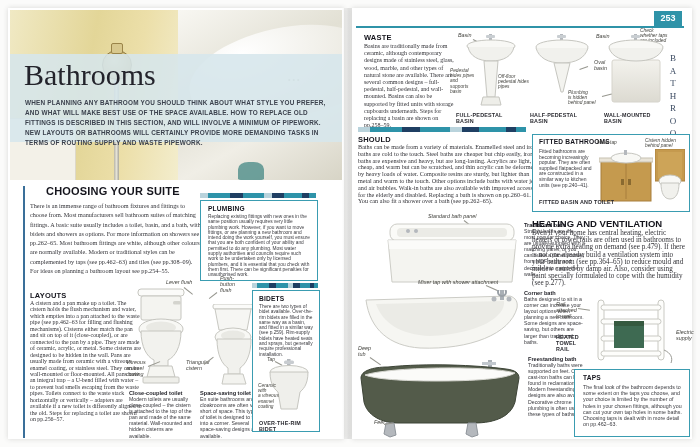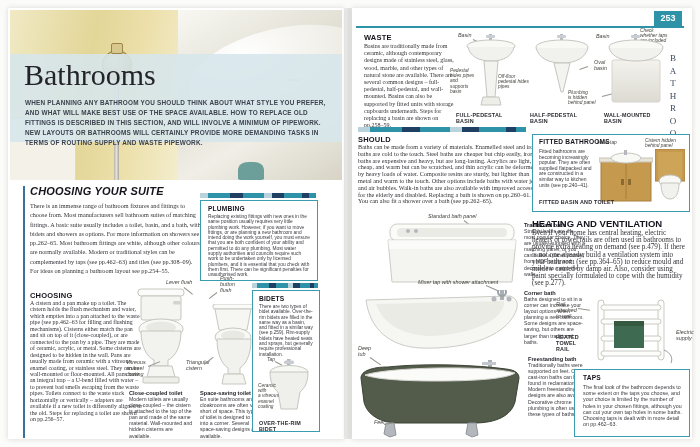--- a/index.html
+++ b/index.html
@@ -64,30 +64,30 @@
         <div class="abs" style="left:60px;top:152px;width:26px;height:18px;background:#4d8d8a;border-radius:40% 40% 10% 10%;opacity:.8;"></div>
       </div>
 
       <div id="band" class="abs" style="left:0;top:44px;width:332px;height:88px;"></div>
       <div id="title" class="abs" style="left:14px;top:48px;">Bathrooms</div>
       <div id="intro" class="abs" style="left:15px;top:88px;width:306px;">WHEN PLANNING ANY BATHROOM YOU SHOULD THINK ABOUT WHAT STYLE YOU PREFER, AND WHAT WILL MAKE BEST USE OF THE SPACE AVAILABLE. HOW TO REPLACE OLD FITTINGS IS DESCRIBED IN THIS SECTION, AND WILL INVOLVE A MINIMUM OF PIPEWORK. NEW LAYOUTS OR BATHROOMS WILL CERTAINLY PROVIDE MORE DEMANDING TASKS IN TERMS OF ROUTING SUPPLY AND WASTE PIPEWORK.</div>
     </div>
 
     <div class="abs rule-v" style="left:15px;top:178px;height:252px;"></div>
 
-    <div class="abs h-major" style="left:22px;top:177px;font-style:italic;">CHOOSING YOUR SUITE</div>
+    <div class="abs h-major" style="left:38px;top:177px;">CHOOSING YOUR SUITE</div>
     <div class="abs body-lg" style="left:22px;top:193px;width:172px;">There is an immense range of bathroom fixtures and fittings to choose from. Most manufacturers sell bathroom suites of matching fittings. A basic suite usually includes a toilet, basin, and a bath, with bidets and showers as options. For more information on showers see pp.262–65. Most bathroom fittings are white, although other colours are normally available. Modern or traditional styles can be complemented by taps (see pp.462–63) and tiles (see pp.308–09). For ideas on planning a bathroom layout see pp.254–55.</div>
 
     <div class="abs deco-bar" style="left:192px;top:185px;width:116px;"></div>
     <div class="abs tealbox" style="left:192px;top:192px;width:116px;height:79px;">
       <div class="abs h-box" style="left:7px;top:4px;">PLUMBING</div>
       <div class="abs body-box" style="left:7px;top:13px;width:102px;">Replacing existing fittings with new ones in the same position usually requires very little plumbing work. However, if you want to move fittings, or are planning a new bathroom and intend doing the work yourself, you must ensure that you are both confident of your ability and permitted to do any plumbing. Most water supply authorities and councils require such work to be undertaken only by licensed plumbers, and it is essential that you check with them first. There can be significant penalties for unauthorised work.</div>
     </div>
 
-    <div class="abs h-sec" style="left:22px;top:283px;">CHOOSING</div>
+    <div class="abs h-sec" style="left:22px;top:283px;">LAYOUTS</div>
     <div class="abs body-toilets" style="left:22px;top:292px;width:112px;">A cistern and a pan make up a toilet. The cistern holds the flush mechanism and water, which empties into a pan attached to the waste pipe (see pp.462–63 for filling and flushing mechanisms). Cisterns either match the pan and sit on top of it (close-coupled), or are connected to the pan by a pipe. They are made of ceramic, acrylic, or metal. Some cisterns are designed to be hidden in the wall. Pans are usually made from ceramic with a vitreous enamel coating, or stainless steel. They can be wall-mounted or floor-mounted. All pans have an integral trap – a U-bend filled with water – to prevent bad smells escaping from the waste pipes. Toilets connect to the waste stack horizontally or vertically – adapters are available if a new toilet is differently aligned to the old. Steps for replacing a toilet are shown on pp.256–57.</div>
 
     <div class="abs lbl" style="left:158px;top:272px;">Lever flush</div>
     <div class="abs lbl" style="left:212px;top:268px;">Push-
 button
 flush</div>
     <div class="ldr" style="left:176px;top:279px;width:11px;transform:rotate(38deg);"></div>
     <div class="ldr" style="left:209px;top:284px;width:10px;transform:rotate(142deg);"></div>
 
     <svg class="abs" style="left:122px;top:278px;" width="62" height="100" viewBox="0 0 62 100">

